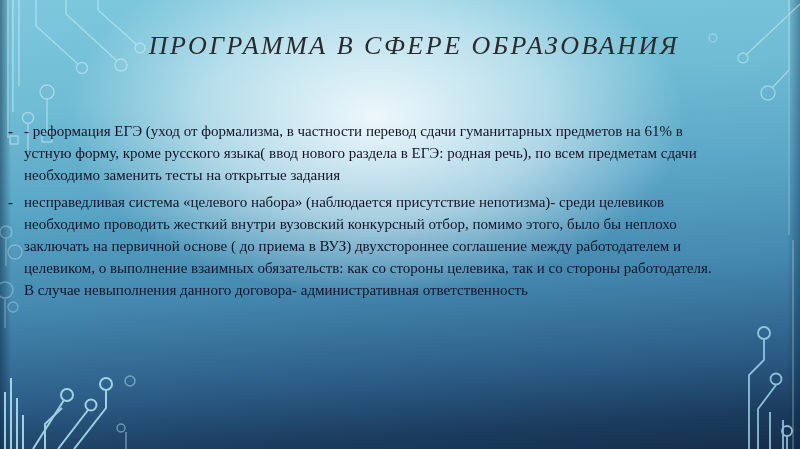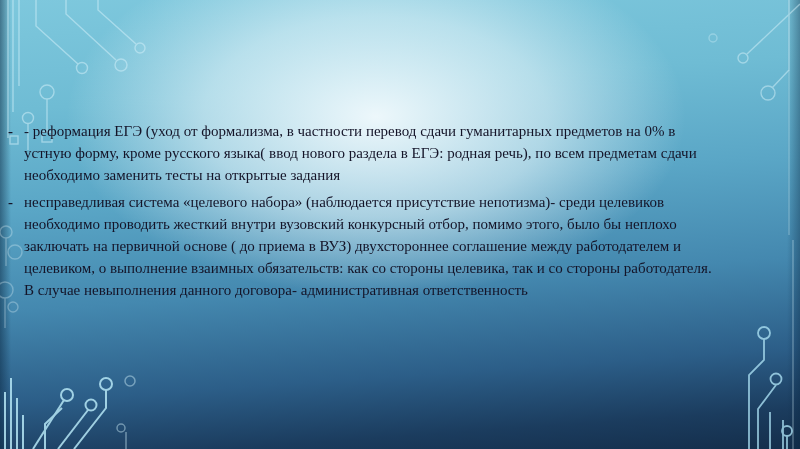--- a/index.html
+++ b/index.html
@@ -112,25 +112,26 @@
         <circle cx="776" cy="379" r="5.5"></circle>
           <path d="M776,385 L758,409 V449"></path>
         <path d="M770,449 V412"></path>
         <path d="M783,449 V420"></path>
         <circle cx="787" cy="431" r="5"></circle>
           <path d="M787,436 V449"></path>
       </g>
     </g>
   </svg>
 
+  <h1 class="title">ПРОГРАММА В СФЕРЕ ОБРАЗОВАНИЯ</h1>
 
   <div class="content">
     <div class="bullet">
       <span class="marker">-</span>
-      <span class="text"> - реформация ЕГЭ (уход от формализма, в частности перевод сдачи гуманитарных предметов на 0% в устную форму, кроме русского языка( ввод нового раздела в ЕГЭ: родная речь), по всем предметам сдачи необходимо заменить тесты на открытые задания</span>
+      <span class="text"> - реформация ЕГЭ (уход от формализма, в частности перевод сдачи гуманитарных предметов на 61% в устную форму, кроме русского языка( ввод нового раздела в ЕГЭ: родная речь), по всем предметам сдачи необходимо заменить тесты на открытые задания</span>
     </div>
     <div class="bullet">
       <span class="marker">-</span>
       <span class="text">несправедливая система «целевого набора» (наблюдается присутствие непотизма)- среди целевиков необходимо проводить жесткий внутри вузовский конкурсный отбор, помимо этого, было бы неплохо заключать на первичной основе ( до приема в ВУЗ) двухстороннее соглашение между работодателем и целевиком, о выполнение взаимных обязательств: как со стороны целевика, так и со стороны работодателя. В  случае невыполнения данного договора- административная ответственность</span>
     </div>
   </div>
 
 </div>
 
 </body></html>

